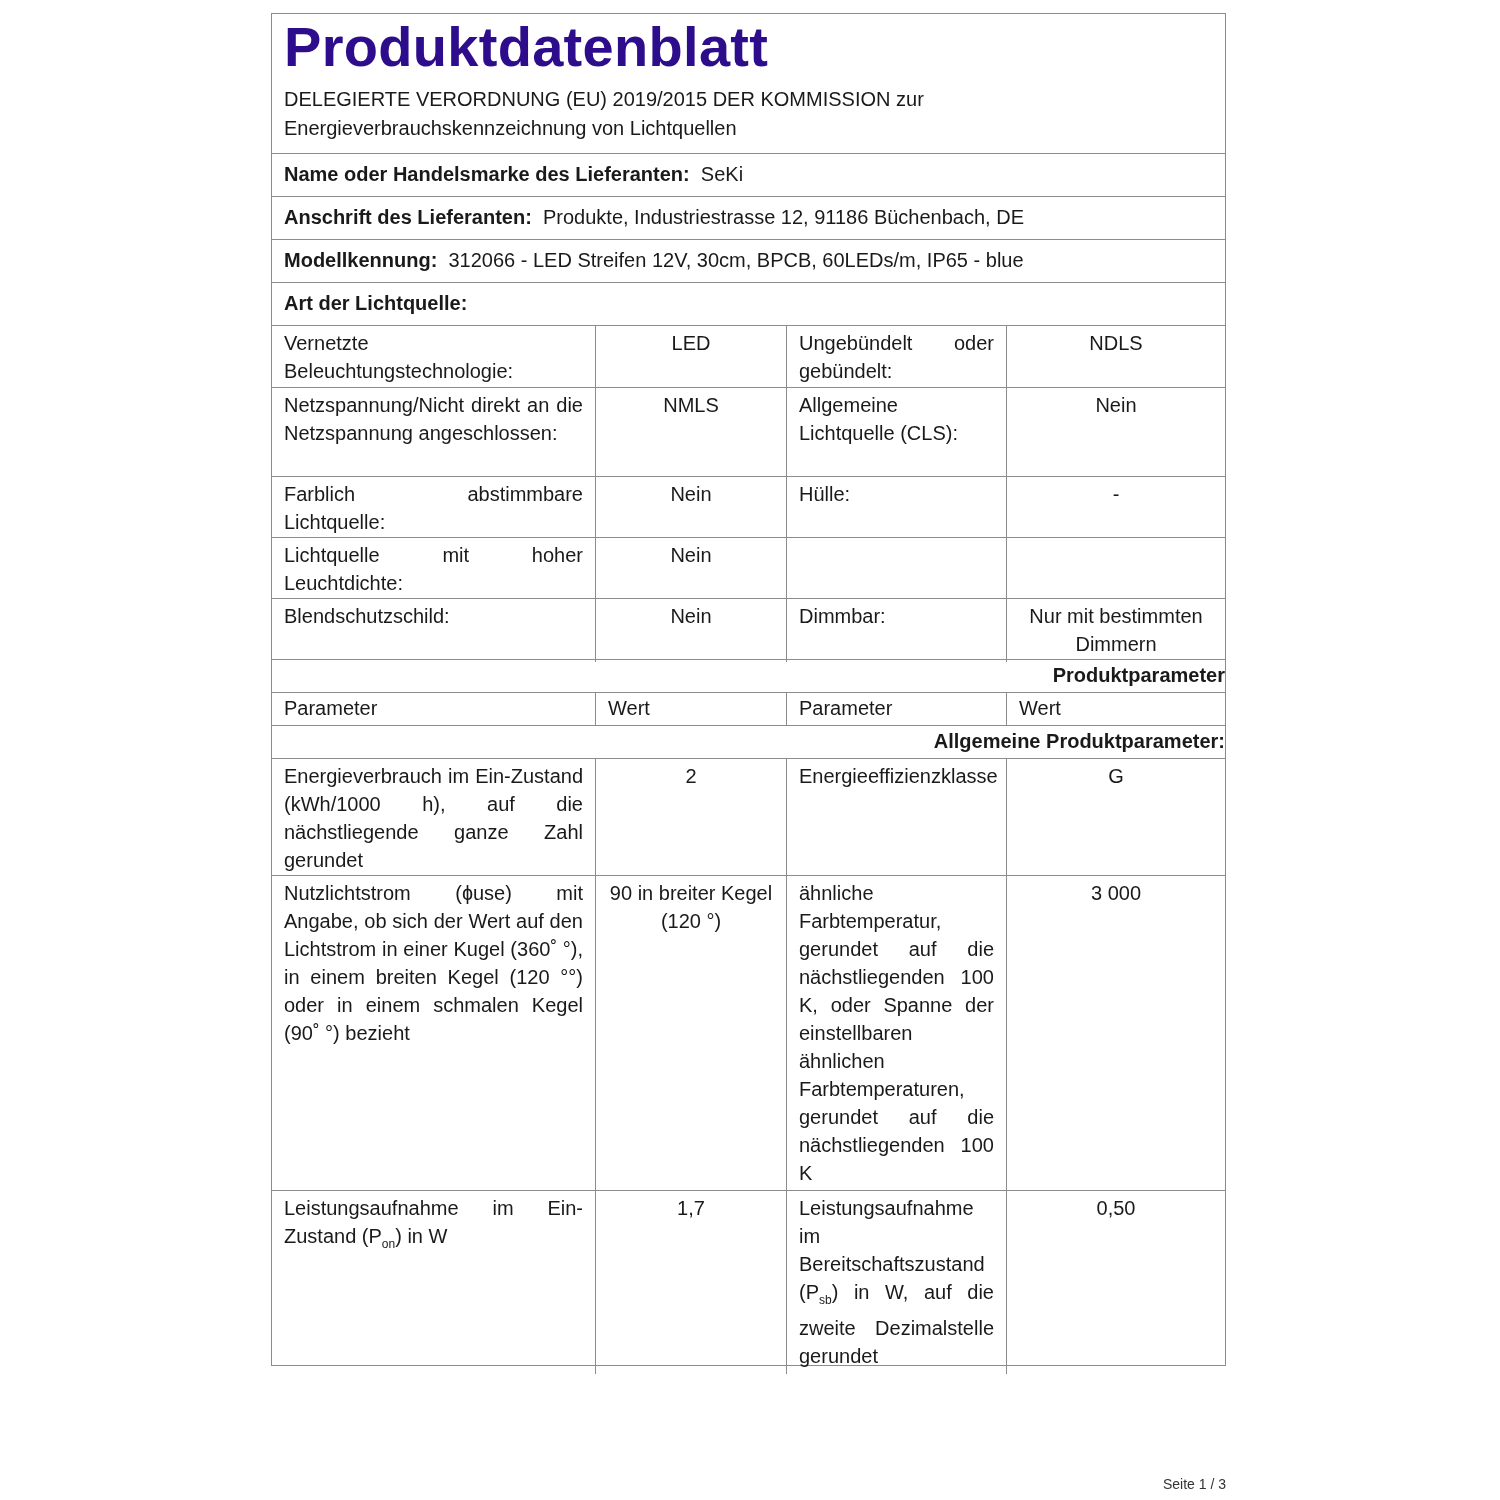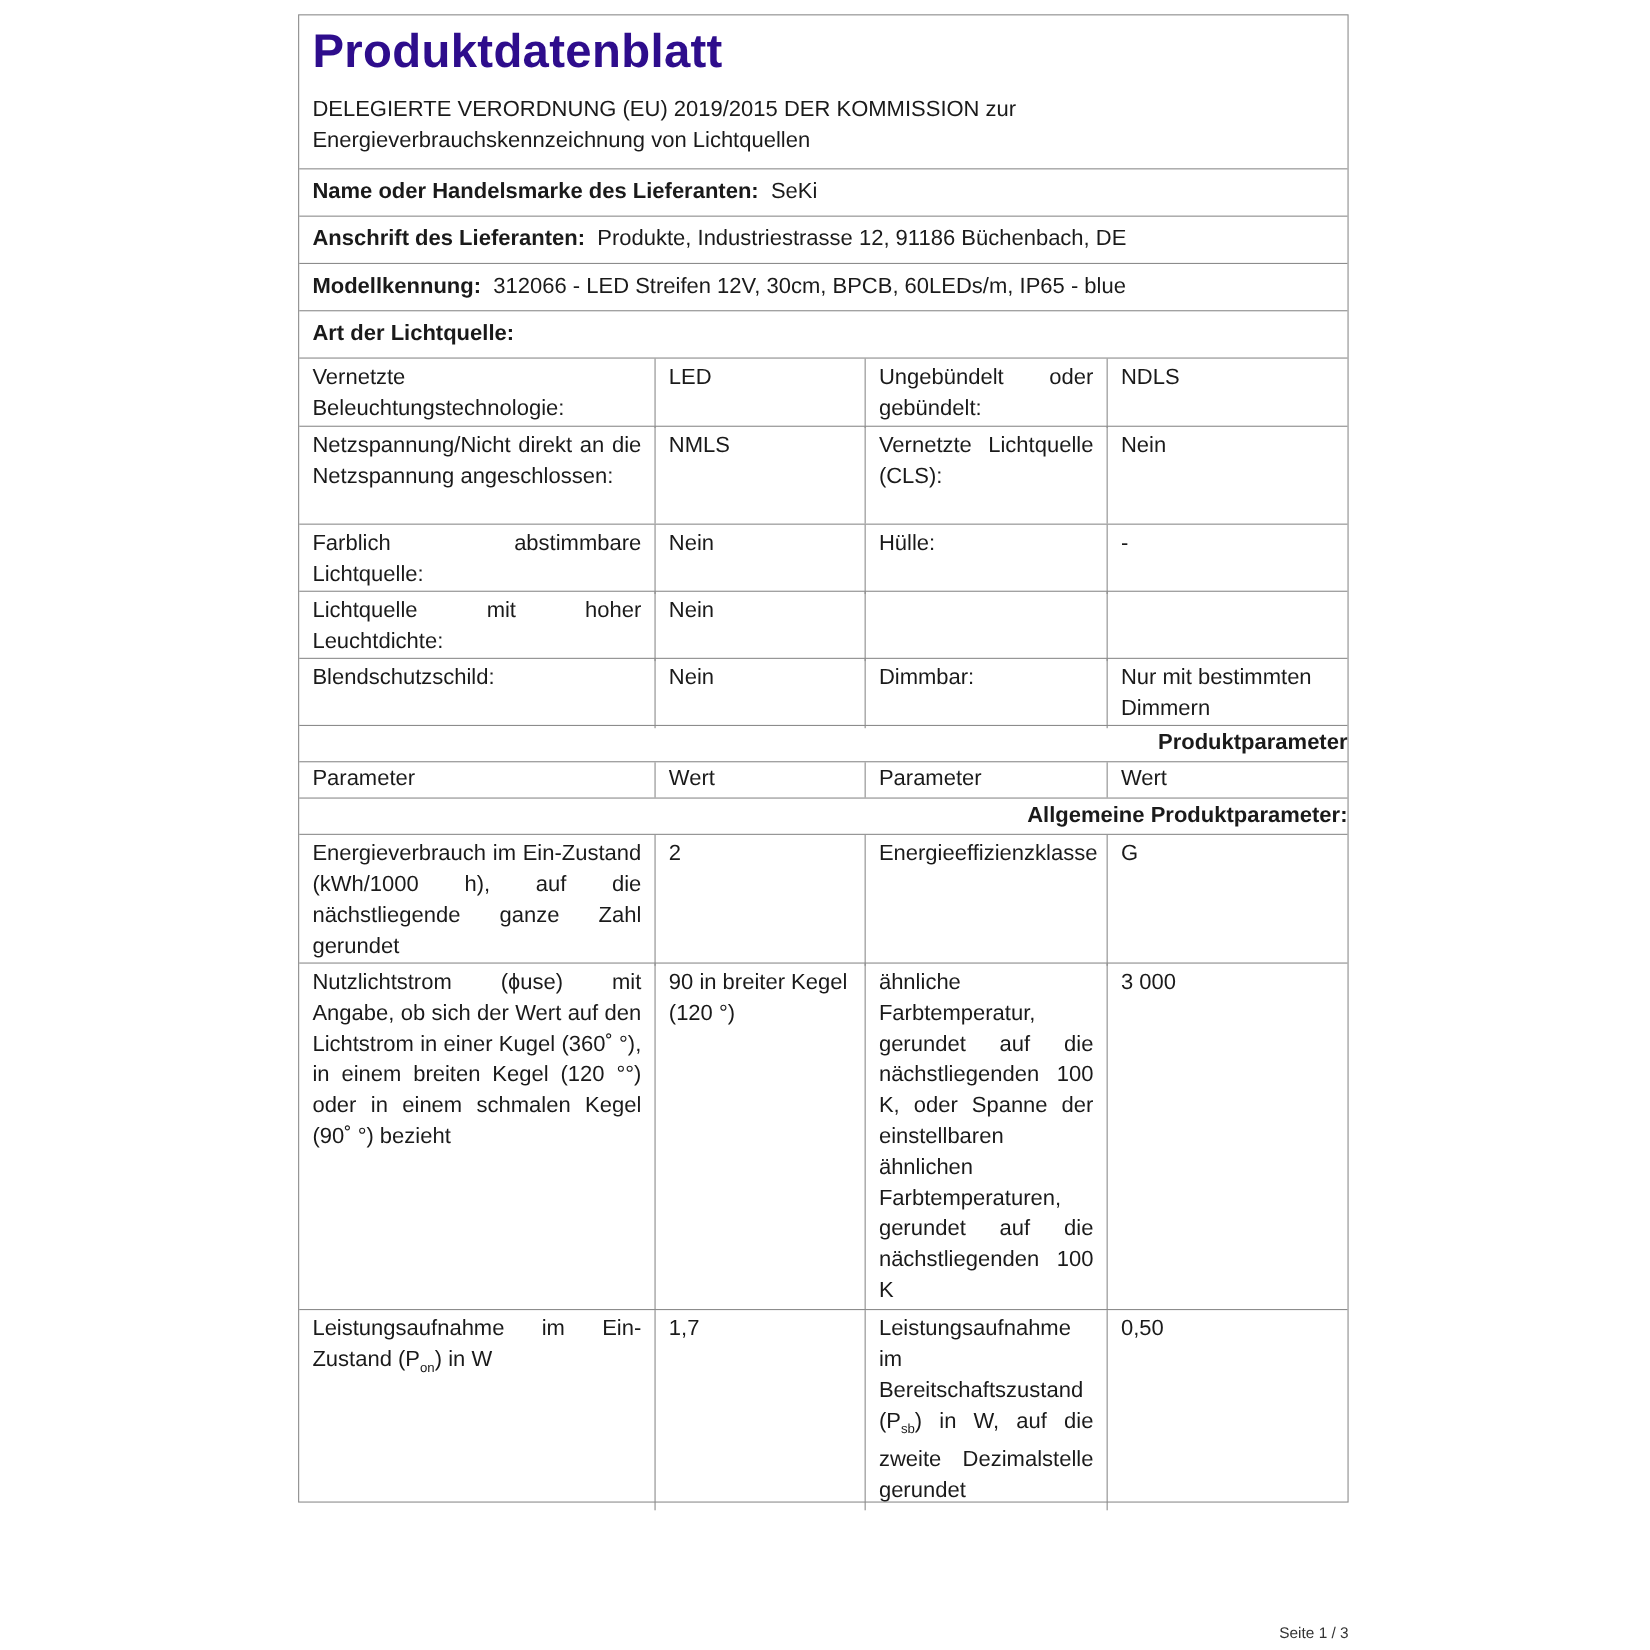--- a/index.html
+++ b/index.html
@@ -1,29 +1,29 @@
 <!DOCTYPE html>
 <html><head>
 <meta charset="utf-8">
 <style>
   html, body { margin: 0; padding: 0; background: #ffffff; }
   body { width: 1500px; height: 1500px; position: relative; font-family: "Liberation Sans", "DejaVu Sans", sans-serif; color: #1a1a1a; }
   .sheet { position: absolute; left: 271px; top: 13px; width: 955px; border: 1.5px solid #8c8c8c; box-sizing: border-box; }
   .row { border-bottom: 1.5px solid #8c8c8c; box-sizing: border-box; }
   .row:last-child { border-bottom: none; }
   .header { height: 140px; padding: 4px 12px 0 12px; }
-  .title { font-size: 43px; font-weight: bold; color: #2e0d8c; line-height: 58px; margin: 0; letter-spacing: 0.3px; }
+  .title { font-size: 56px; font-weight: bold; color: #2e0d8c; line-height: 58px; margin: 0; letter-spacing: 0.3px; }
   .subtitle { font-size: 20px; line-height: 29px; margin-top: 9px; }
   .info { height: 43px; padding: 0 12px; font-size: 20px; line-height: 30px; padding-top: 5px; }
   .info b { font-weight: bold; }
   .grid { display: grid; grid-template-columns: 324px 191px 220px 1fr; }
   .cell { border-right: 1.5px solid #8c8c8c; padding: 3px 12px 4px 12px; font-size: 20px; line-height: 28px; box-sizing: border-box; }
   .cell:last-child { border-right: none; }
   .just { text-align: justify; text-align-last: left; }
-  .ctr { }
+  .ctr { text-align: center; }
   .section { height: 33px; text-align: right; font-weight: bold; font-size: 20px; line-height: 30px; }
   .hdrrow .cell { height: 32px; line-height: 28px; padding-top: 1px; }
   .footer { position: absolute; right: 274px; top: 1476px; font-size: 14px; color: #333; }
   sub { font-size: 12px; }
 </style>
 </head>
 <body>
 
 <div class="sheet">
   <div class="row header">
@@ -52,21 +52,21 @@
 
   <div class="row grid" style="height:62px">
     <div class="cell just">Vernetzte Beleuchtungstechnologie:</div>
     <div class="cell ctr">LED</div>
     <div class="cell just">Ungebündelt oder gebündelt:</div>
     <div class="cell ctr">NDLS</div>
   </div>
   <div class="row grid" style="height:89px">
     <div class="cell just">Netzspannung/Nicht direkt an die Netzspannung angeschlossen:</div>
     <div class="cell ctr">NMLS</div>
-    <div class="cell just">Vernetzte Lichtquelle (CLS):</div>
+    <div class="cell just">Allgemeine Lichtquelle (CLS):</div>
     <div class="cell ctr">Nein</div>
   </div>
   <div class="row grid" style="height:61px">
     <div class="cell just">Farblich abstimmbare Lichtquelle:</div>
     <div class="cell ctr">Nein</div>
     <div class="cell just">Hülle:</div>
     <div class="cell ctr">-</div>
   </div>
   <div class="row grid" style="height:61px">
     <div class="cell just">Lichtquelle mit hoher Leuchtdichte:</div>

